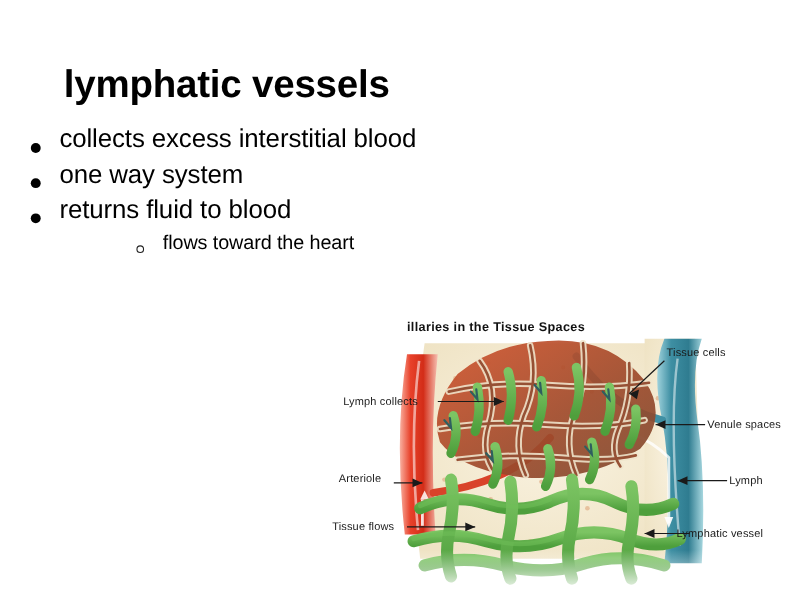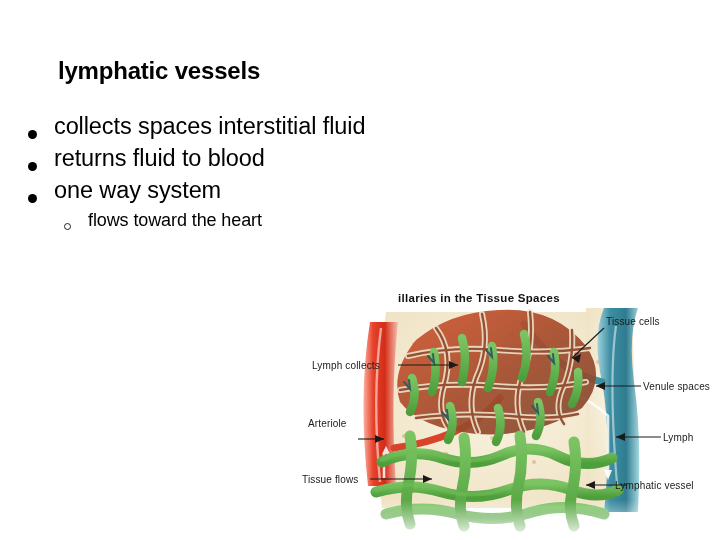--- a/index.html
+++ b/index.html
@@ -20,21 +20,21 @@
     position: absolute;
     inset: 0;
     background: #ffffff;
   }
 
   
   .slide-title {
     position: absolute;
     left: 58px;
     top: 58px;
-    font-size: 24px;
+    font-size: 35px;
     font-weight: bold;
     letter-spacing: -0.2px;
     line-height: 1.1;
     white-space: nowrap;
   }
 
   
   .bullets {
     position: absolute;
     left: 22px;
@@ -56,20 +56,21 @@
     line-height: 30px;
   }
   .bullet-text {
     font-size: 23.5px;
     line-height: 29px;
     letter-spacing: -0.1px;
   }
   .bullet-row.level2 {
     margin-left: 38px;
     margin-top: 0;
+    justify-content: center;
   }
   .bullet-row.level2 .bullet-mark {
     width: 28px;
     flex: 0 0 28px;
     font-size: 13px;
     line-height: 26px;
     padding-left: 4px;
   }
   .bullet-row.level2 .bullet-text {
     font-size: 18px;
@@ -109,59 +110,58 @@
   }
   .fig-title {
     position: absolute;
     left: 84px;
     top: 6px;
     font-size: 11.5px;
     font-weight: bold;
     letter-spacing: 0.3px;
     white-space: nowrap;
     color: #111;
-    margin-left: 28px;
   }
   .fig-label {
     position: absolute;
     font-size: 10px;
     color: #1a1a1a;
     white-space: nowrap;
     letter-spacing: 0.15px;
   }
   .lbl-tissue-cells   { left: 320px; top: 30px; }
   .lbl-tissue-spaces  { left: 357px; top: 95px; }
   .lbl-venule         { left: 377px; top: 146px; }
   .lbl-lymph-vessel   { left: 329px; top: 194px; }
   .lbl-lymph-cap      { left:  26px; top:  74px; }
-  .lbl-arteriole      { left:  22px; top: 132px; }
+  .lbl-arteriole      { left:  22px; top: 144px; }
   .lbl-tissue-fluid   { left:  16px; top: 188px; }
 </style>
 </head>
 <body>
 
 <div class="slide">
 
   <div class="slide-title">lymphatic vessels</div>
 
   <div class="bullets">
 
     <div class="bullet-row">
       <span class="bullet-mark"><span class="dot-filled"></span></span>
-      <span class="bullet-text">collects spaces interstitial fluid</span>
+      <span class="bullet-text">collects excess interstitial blood</span>
+    </div>
+
+    <div class="bullet-row">
+      <span class="bullet-mark"><span class="dot-filled"></span></span>
+      <span class="bullet-text">one way system</span>
     </div>
 
     <div class="bullet-row">
       <span class="bullet-mark"><span class="dot-filled"></span></span>
       <span class="bullet-text">returns fluid to blood</span>
-    </div>
-
-    <div class="bullet-row">
-      <span class="bullet-mark"><span class="dot-filled"></span></span>
-      <span class="bullet-text">one way system</span>
     </div>
 
     <div class="bullet-row level2">
       <span class="bullet-mark"><span class="dot-hollow"></span></span>
       <span class="bullet-text">flows toward the heart</span>
     </div>
 
   </div>
 
   <div class="figure">

